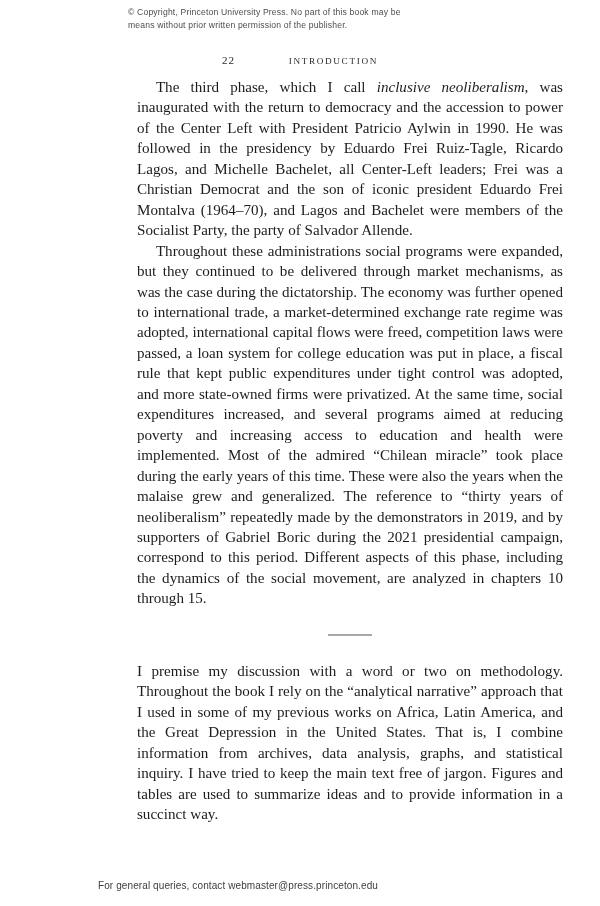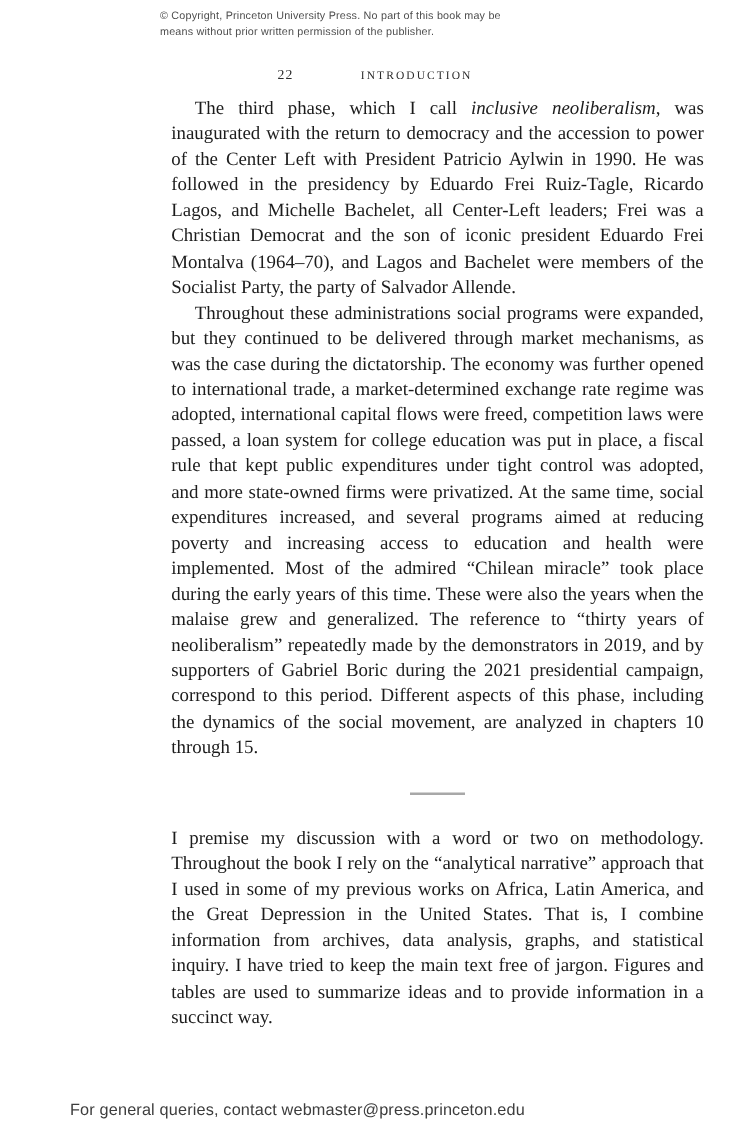--- a/index.html
+++ b/index.html
@@ -86,21 +86,21 @@
   }
 
   
   .footer {
     position: absolute;
     top: 880px;
     left: 0;
     width: 476px;
     text-align: center;
     font-family: "Liberation Sans", "DejaVu Sans", sans-serif;
-    font-size: 13px;
+    font-size: 10px;
     color: #3d3d3d;
     letter-spacing: 0.01em;
   }
 </style>
 </head>
 <body>
 
 <div class="copyright">
   <span class="cline">© Copyright, Princeton University Press. No part of this book may be</span>
   <span class="cline">means without prior written permission of the publisher.</span>

